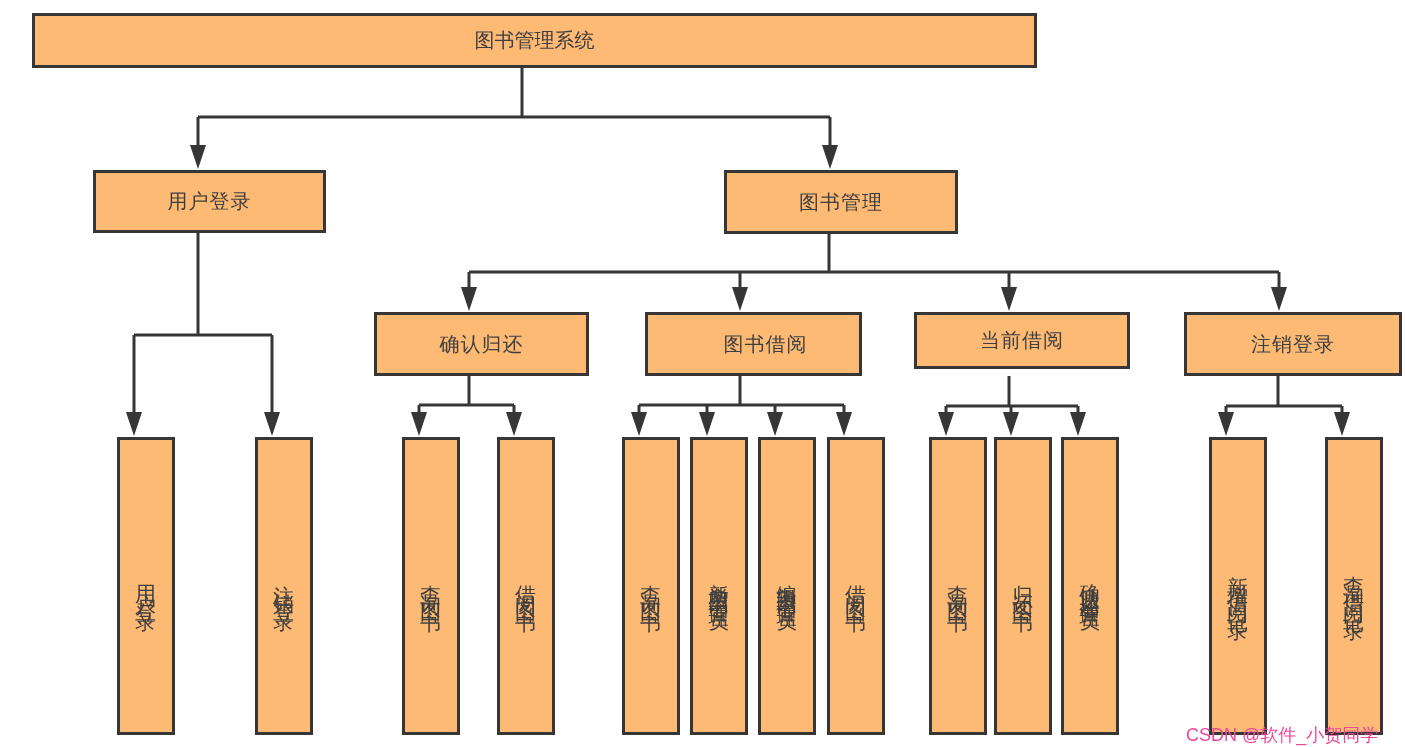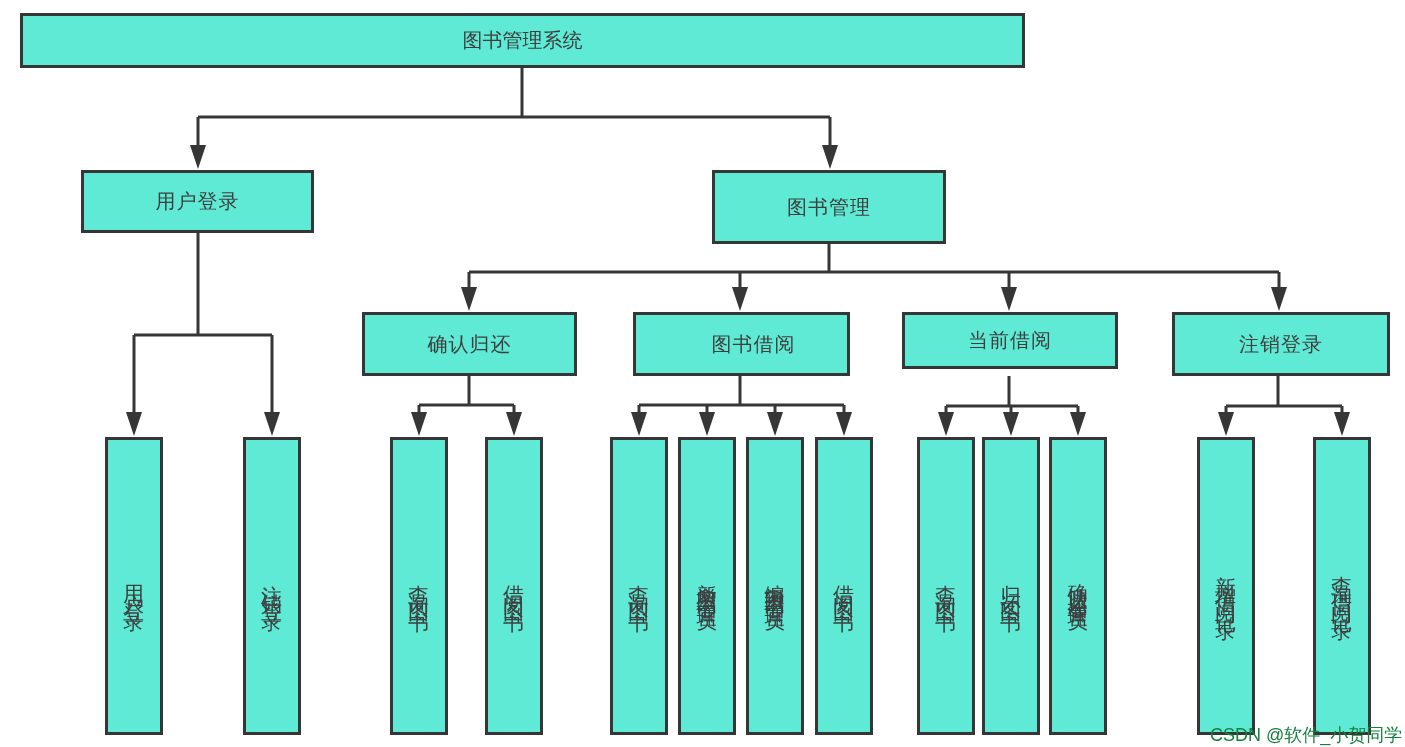--- a/index.html
+++ b/index.html
@@ -17,27 +17,28 @@
   }
   #connectors {
     position: absolute;
     left: 0; top: 0;
     width: 1405px; height: 747px;
     pointer-events: none;
   }
   .node {
     position: absolute;
     box-sizing: border-box;
-    background: #5eead4;
+    background: #fdba74;
     border: 3px solid #363636;
     display: flex;
     align-items: center;
     justify-content: center;
     color: #3e3e3e;
     z-index: 2;
+    margin-left: 12px;
   }
   .h-node { font-size: 20px; letter-spacing: 1px; }
   .root-node { font-size: 20px; }
   .leaf {
     width: 58px;
     top: 437px;
     height: 298px;
   }
   .leaf .vtext {
     writing-mode: vertical-rl;
@@ -47,24 +48,23 @@
     line-height: 1;
     color: #3e3e3e;
     white-space: nowrap;
   }
   .leaf .vtext.tight { letter-spacing: 4px; font-size: 20px; }
   #watermark {
     position: absolute;
     left: 1186px;
     top: 723px;
     font-size: 18px;
-    color: #15803d;
+    color: #ec4899;
     z-index: 3;
     white-space: nowrap;
-    margin-left: 24px;
   }
 </style>
 </head>
 <body>
 
 <div id="stage">
 
   <svg id="connectors" viewBox="0 0 1405 747" xmlns="http://www.w3.org/2000/svg">
     <g stroke="#363636" stroke-width="3" fill="none">
       <path d="M522 68 V117 M198 117 H830 M198 117 V146 M830 117 V146"></path>
@@ -98,21 +98,21 @@
     </g>
   </svg>
 
   <div class="node root-node" style="left:20px; top:13px; width:1005px; height:55px;">
     <span>图书管理系统</span>
   </div>
 
   <div class="node h-node" style="left:81px; top:170px; width:233px; height:63px;">
     <span>用户登录</span>
   </div>
-  <div class="node h-node" style="left:712px; top:170px; width:234px; height:74px;">
+  <div class="node h-node" style="left:712px; top:170px; width:234px; height:64px;">
     <span>图书管理</span>
   </div>
 
   <div class="node h-node" style="left:362px; top:312px; width:215px; height:64px;">
     <span>确认归还</span>
   </div>
   <div class="node h-node" style="left:633px; top:312px; width:217px; height:64px;padding-left:24px;">
     <span>图书借阅</span>
   </div>
   <div class="node h-node" style="left:902px; top:312px; width:216px; height:57px;">

